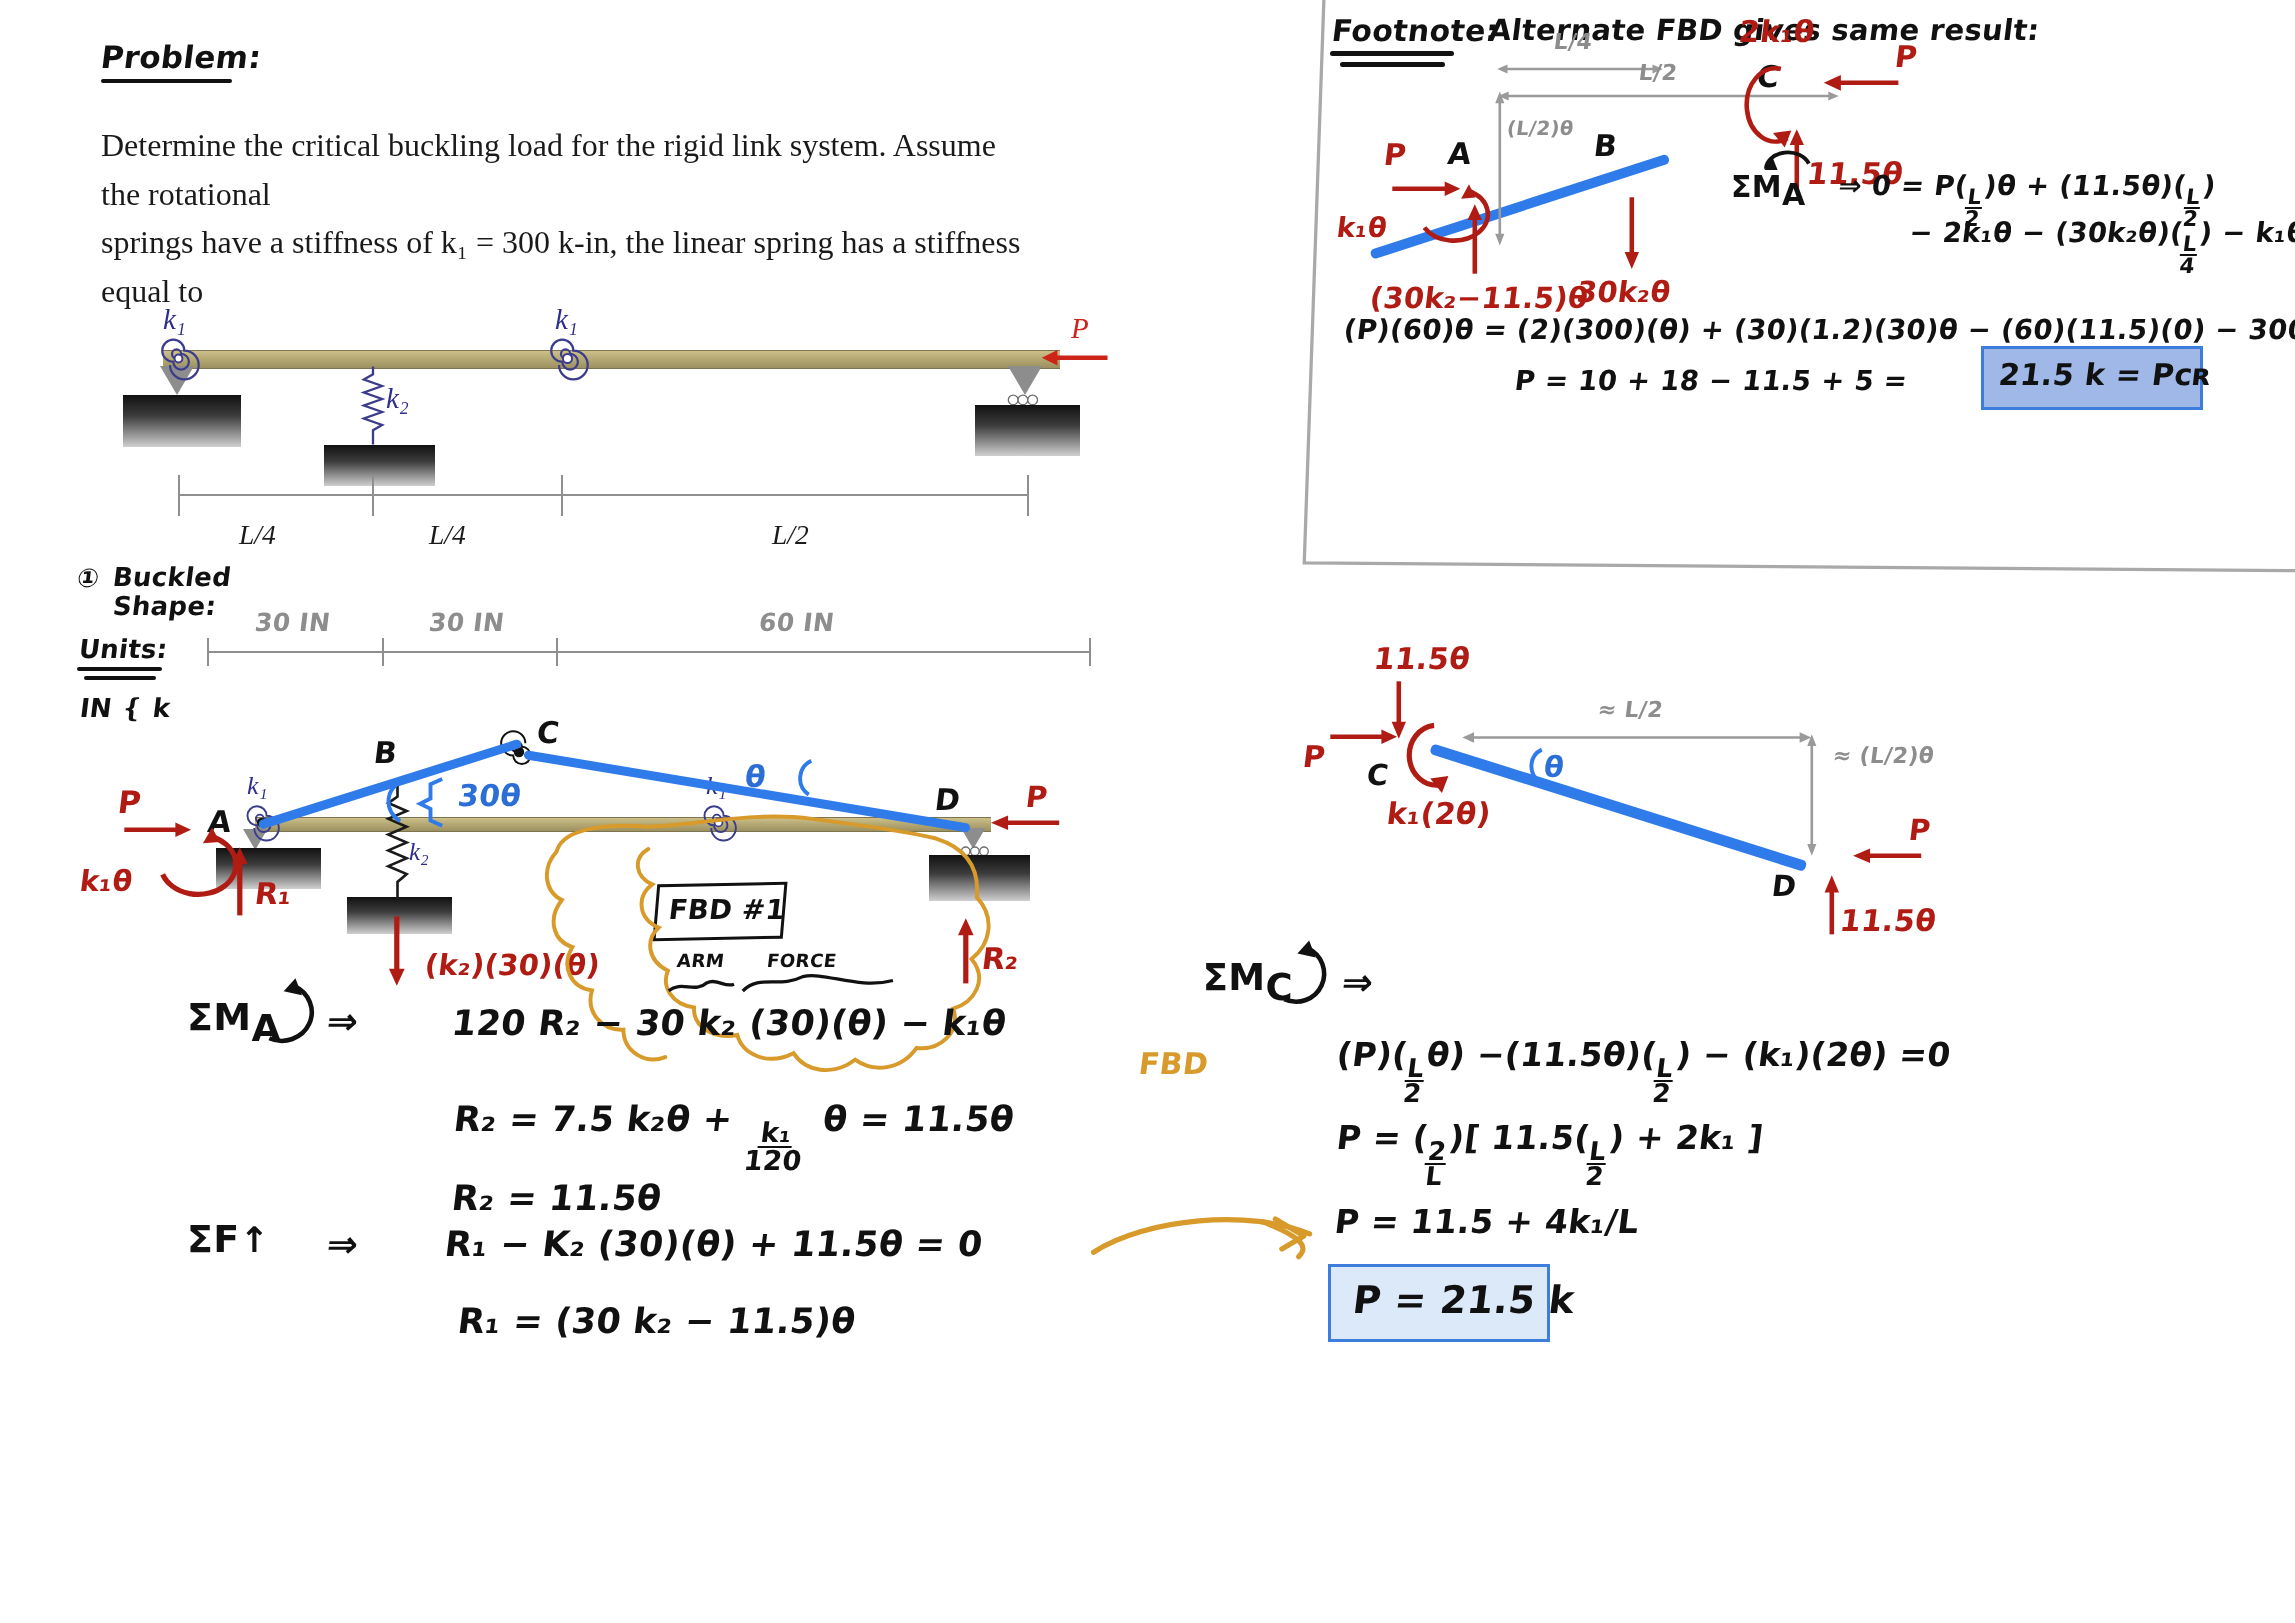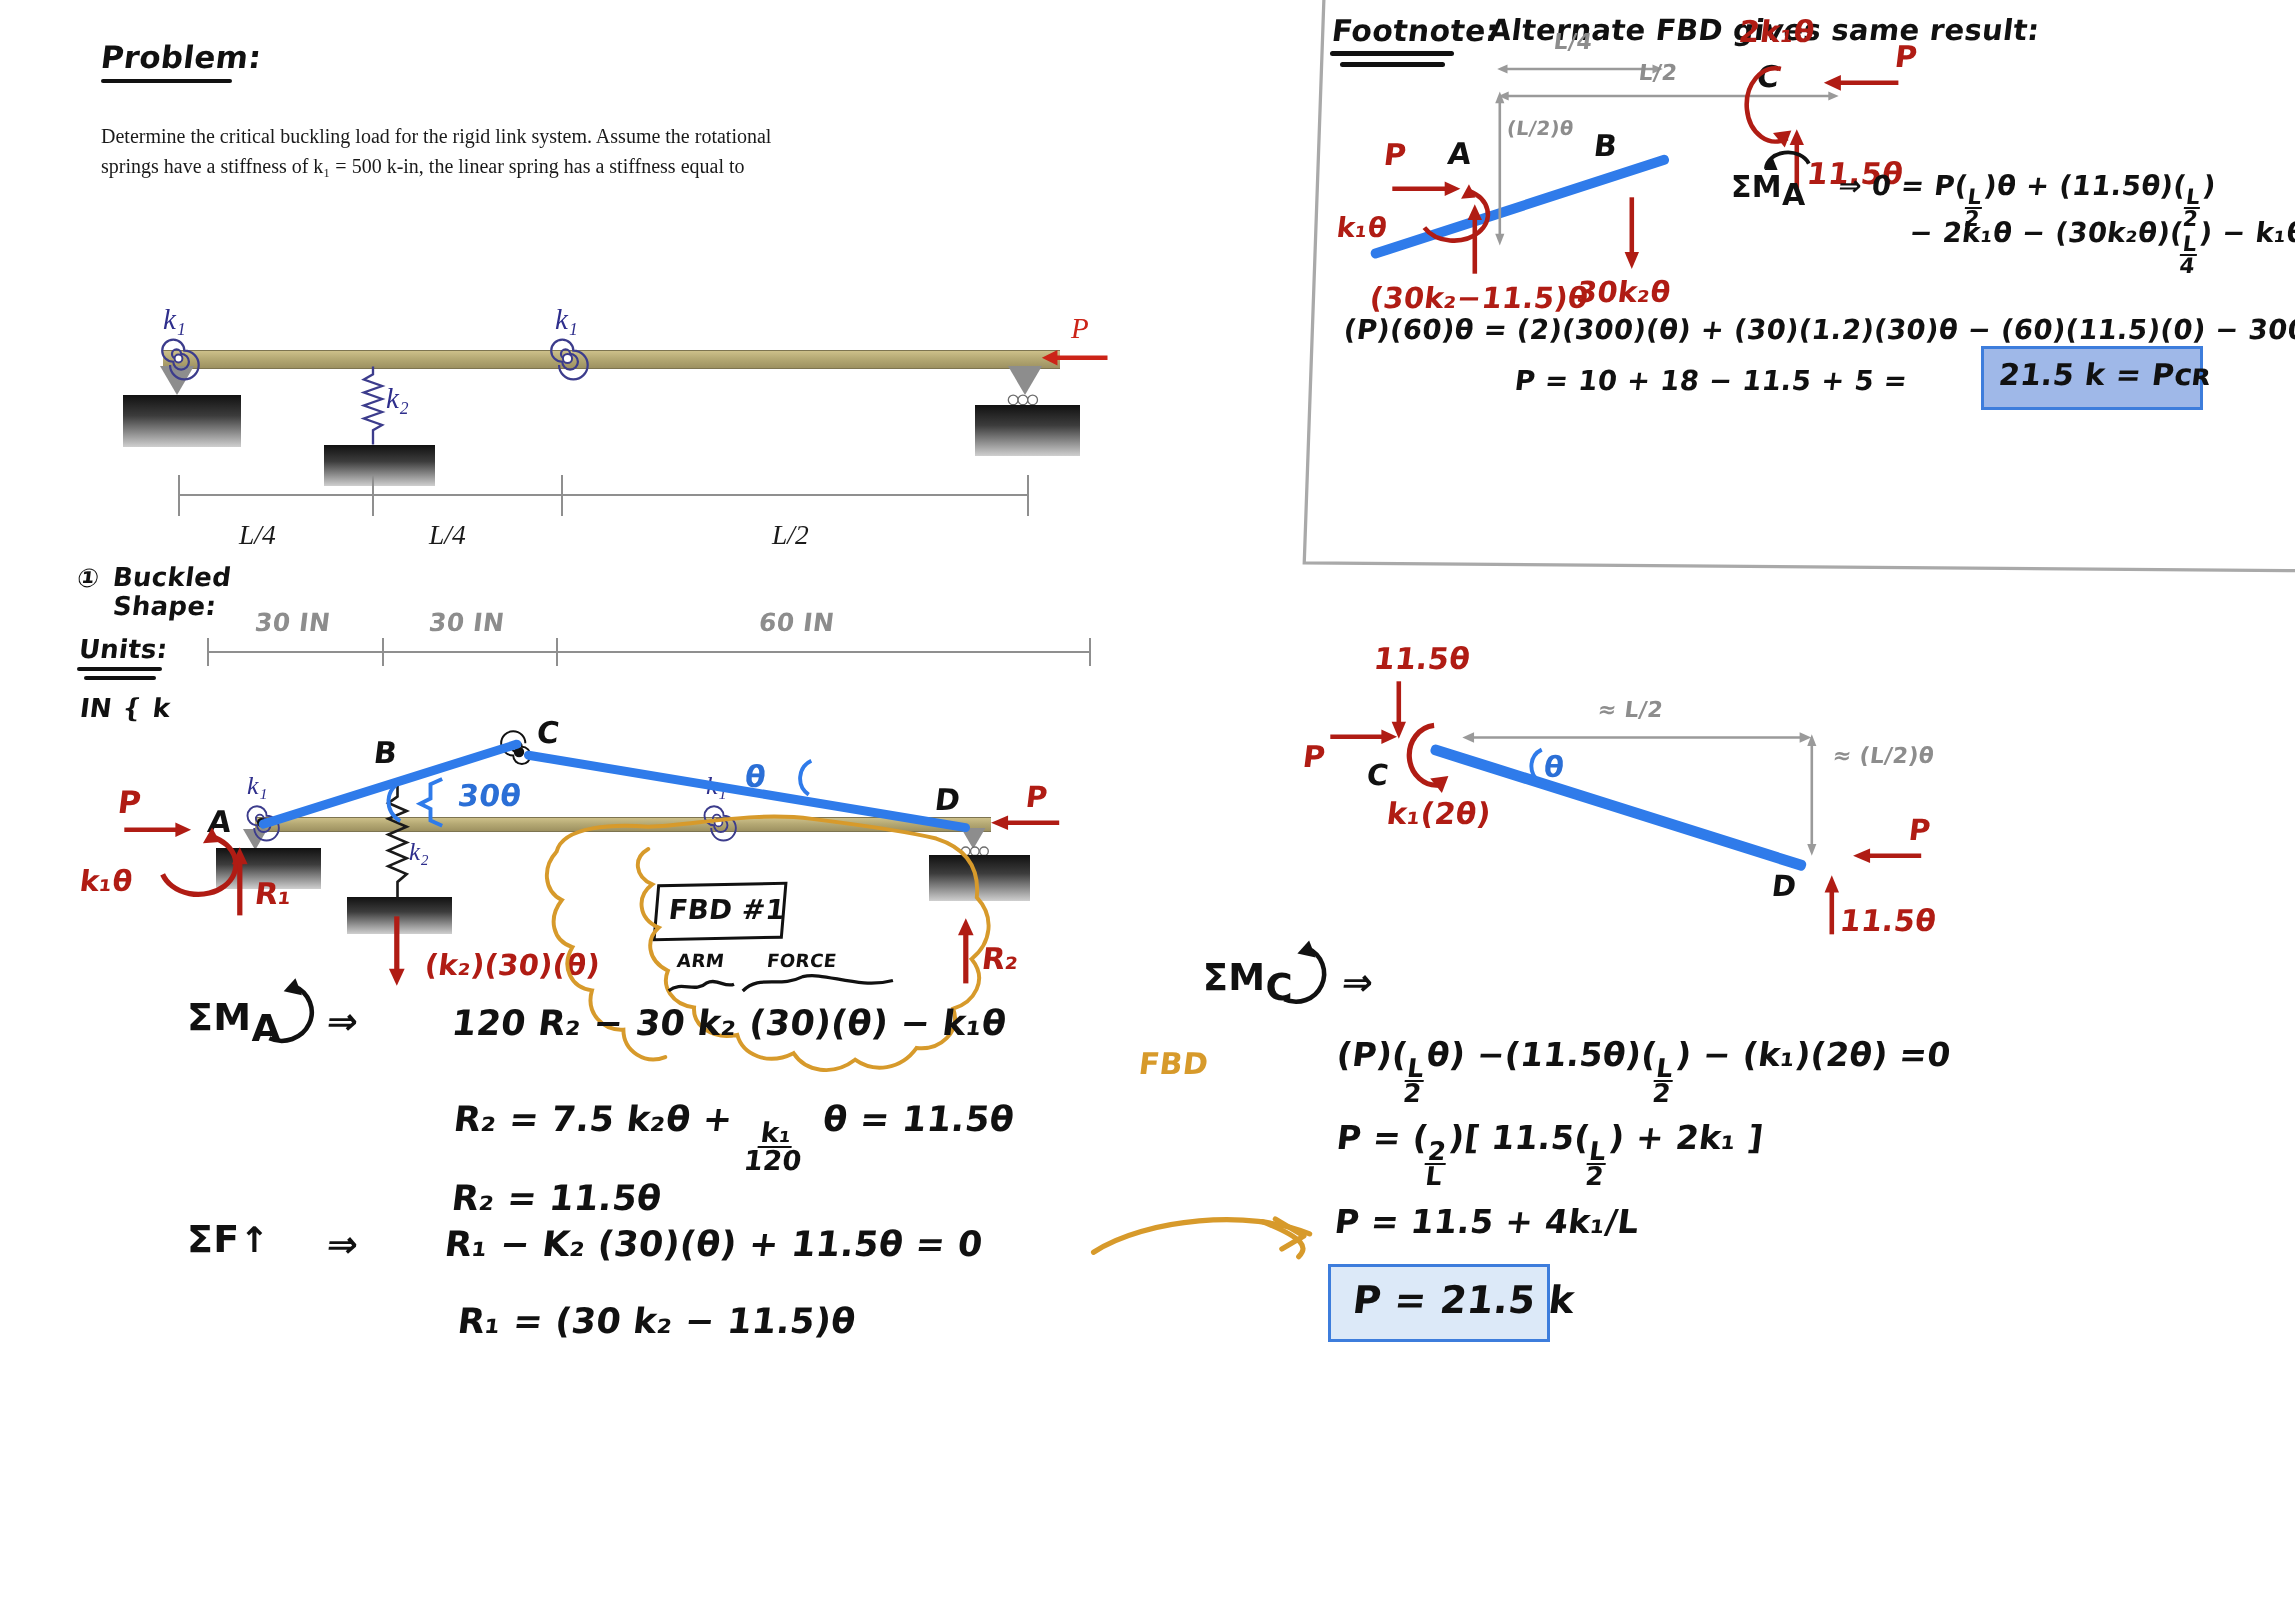--- a/index.html
+++ b/index.html
@@ -35,23 +35,23 @@
   svg{overflow:visible;display:block;}
 </style>
 </head>
 <body>
 
 <div class="abs" style="left:101px;top:39px;">
   <div class="hand hand-blk" style="font-size:31px;">Problem:</div>
   <div style="width:131px;height:4.6px;background:#111;border-radius:2.6px;margin-top:3.9px;"></div>
 </div>
 
-<div class="abs serif" style="left:101px;top:121px;width:936px;font-size:20px;line-height:1.52;">
+<div class="abs serif" style="left:101px;top:121px;width:936px;font-size:32px;line-height:1.52;">
   <div>Determine the critical buckling load for the rigid link system.  Assume the rotational</div>
-  <div>springs have a stiffness of k₁ = 500 k-in, the linear spring has a stiffness equal to</div>
+  <div>springs have a stiffness of k₁ = 300 k-in, the linear spring has a stiffness equal to</div>
 </div>
 
 <div class="abs" style="left:98px;top:298px;width:962px;height:216px;">
 
   <div class="abs beam" style="left:65px;top:52px;width:897px;height:17px;"></div>
 
   <div class="abs pin" style="left:62px;top:68px;"></div>
   <div class="abs ground" style="left:25px;top:97px;width:118px;height:52px;"></div>
 
   <svg class="abs" style="left:59px;top:39px;" width="43" height="43" viewBox="0 0 66 66">

